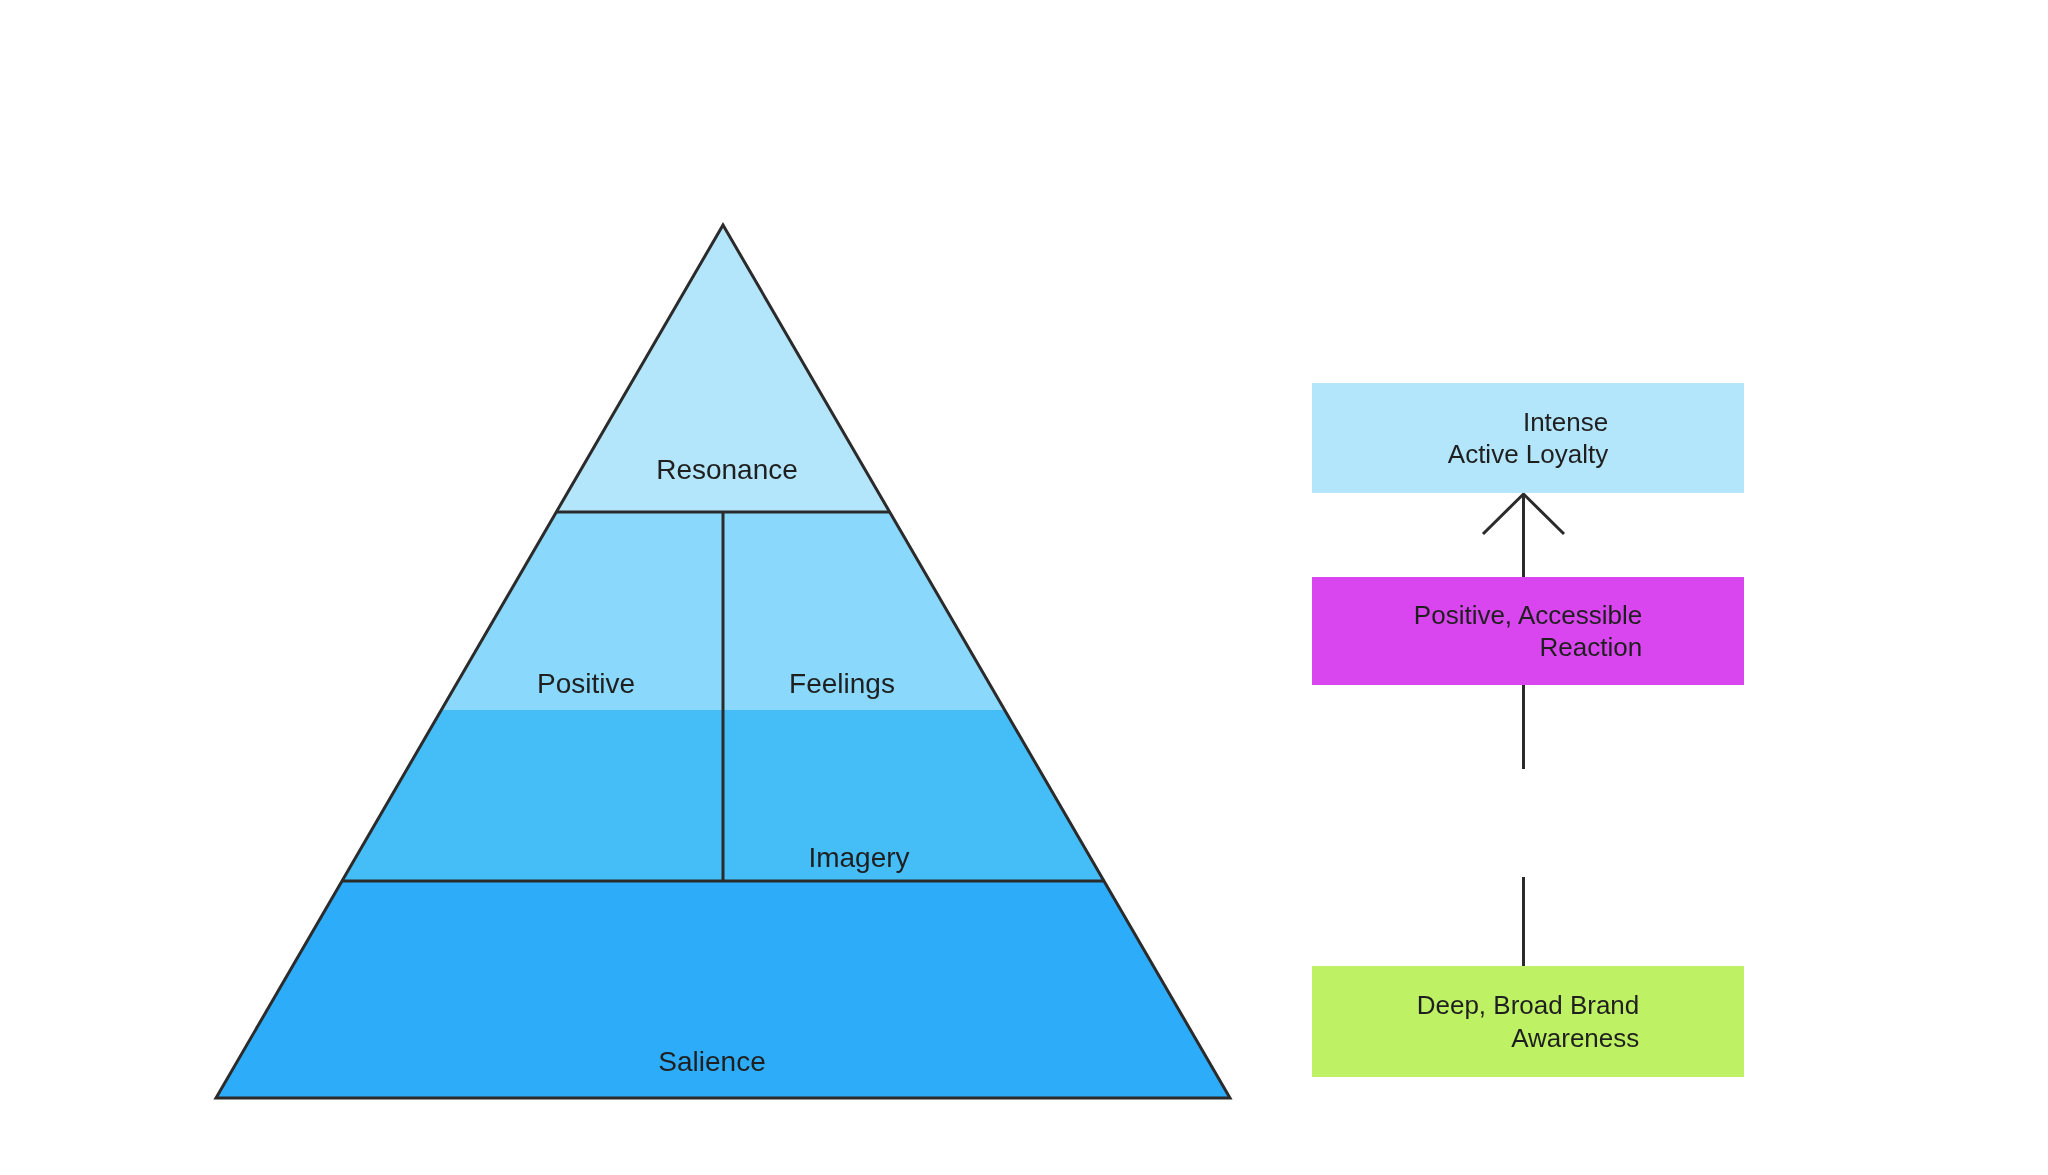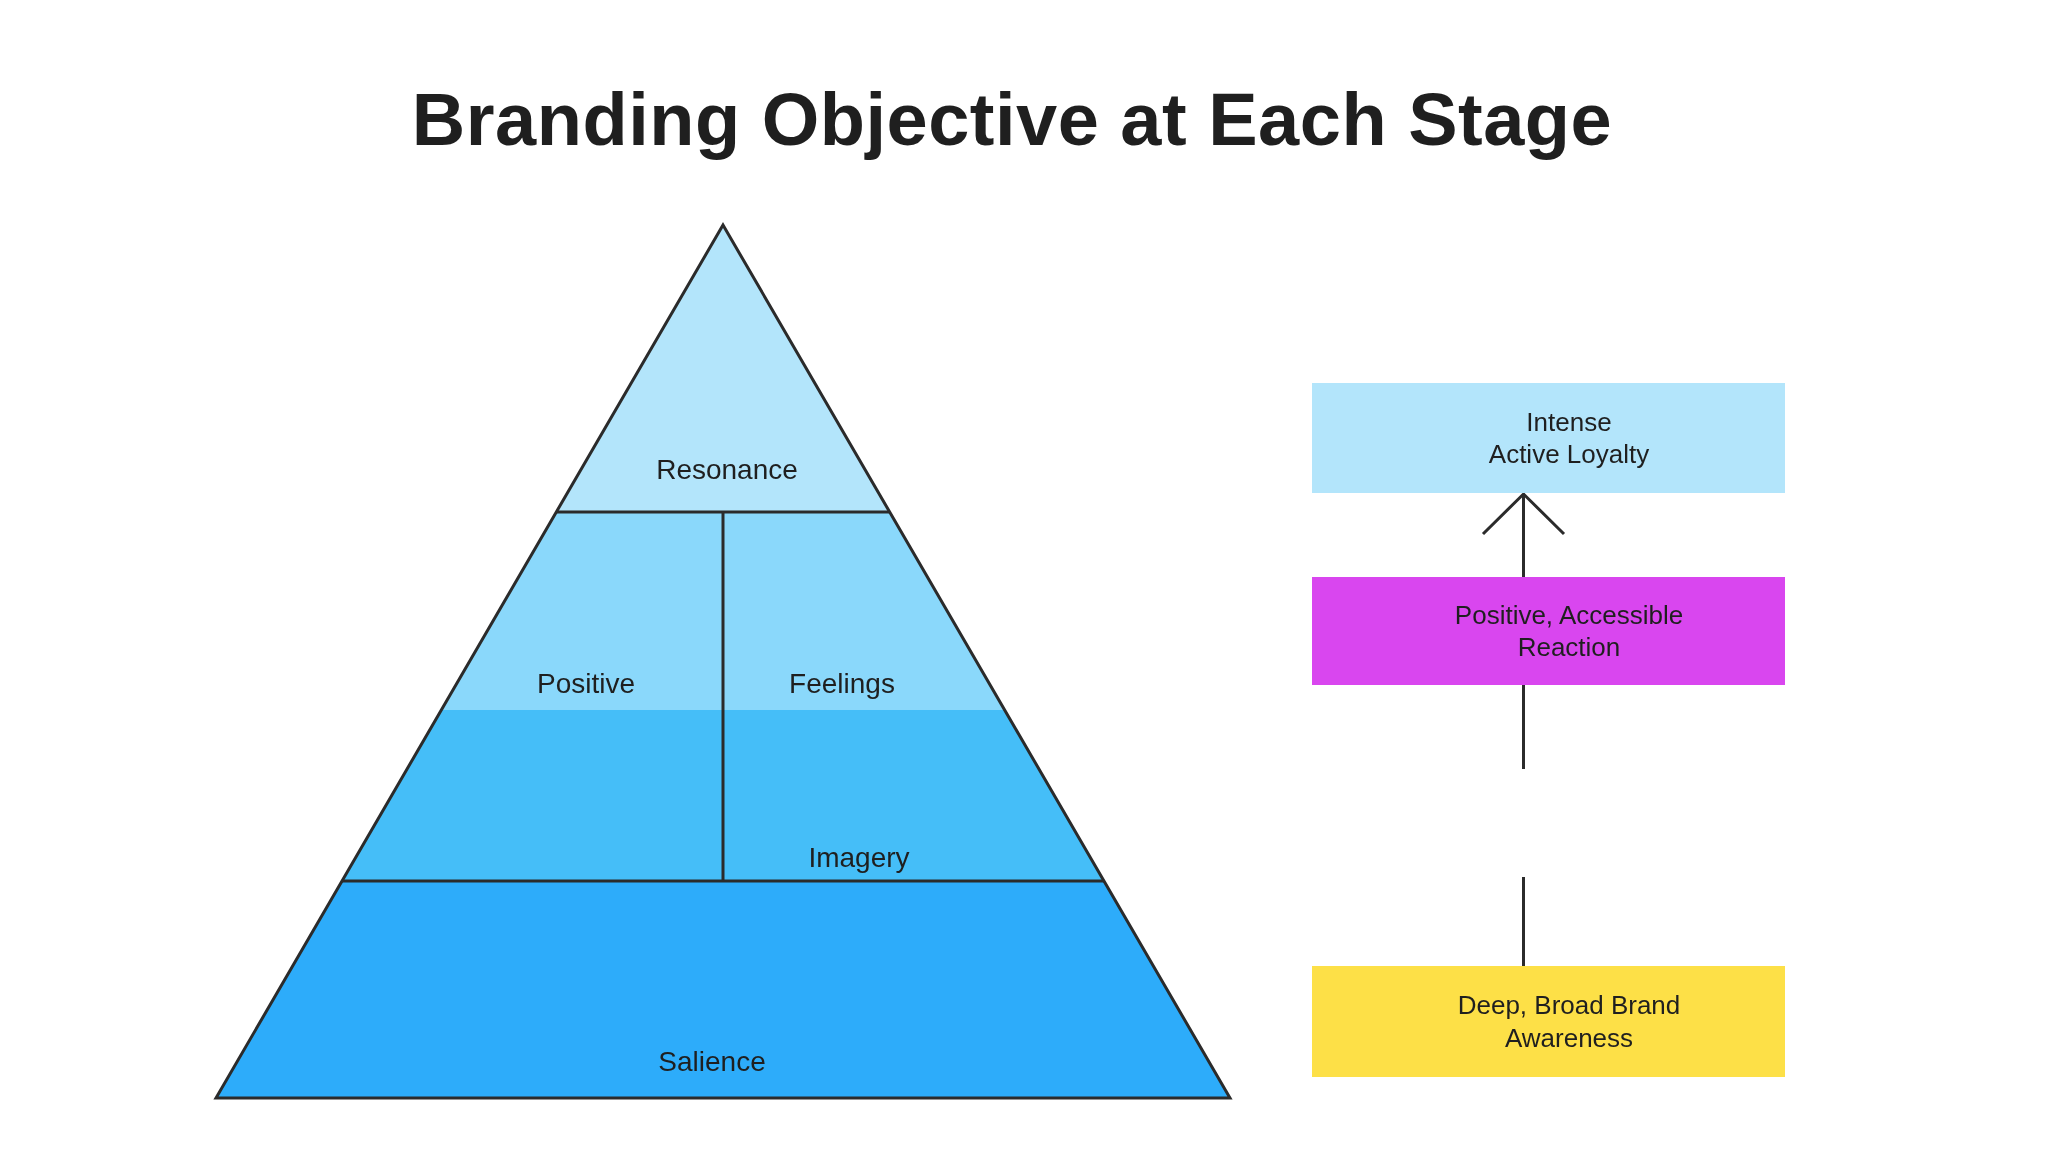--- a/index.html
+++ b/index.html
@@ -41,37 +41,35 @@
   .plabel.performance { left: 564px; top: 858px; }
   .plabel.imagery     { left: 859px; top: 858px; }
   .plabel.salience    { left: 712px; top: 1062px; }
   .stage-box {
     position: absolute;
     left: 1312px;
     width: 432px;
     display: flex;
     align-items: center;
     justify-content: center;
-    text-align: center;
+    text-align: right;
     font-size: 26px;
     line-height: 1.25;
     white-space: pre-line;
-    padding-left: 41px;
   }
   .stage-box.s0 { top: 383px; height: 110px; }
   .stage-box.s1 { top: 577px; height: 108px; }
   .stage-box.s2 { top: 769px; height: 108px; }
   .stage-box.s3 { top: 966px; height: 111px; }
 </style>
 </head>
 <body>
 
 <div class="canvas">
 
-  <div class="title">Branding Objective at Each Stage</div>
 
   <svg class="diagram-svg" viewBox="0 0 2048 1175" xmlns="http://www.w3.org/2000/svg">
 
     <polygon points="723,225 890,512 556,512" fill="#b3e5fb"></polygon>
     <polygon points="556,512 890,512 1005,710 441,710" fill="#8ad8fb"></polygon>
     <polygon points="441,710 1005,710 1104,881 342,881" fill="#45bef8"></polygon>
     <polygon points="342,881 1104,881 1230,1098 216,1098" fill="#2dacfa"></polygon>
 
     <g fill="none" stroke-width="3" stroke="#2b2b2b">
       <polygon points="723,225 1230,1098 216,1098"></polygon>
@@ -91,16 +89,16 @@
   <div class="plabel resonance">Resonance</div>
   <div class="plabel judgments">Positive</div>
   <div class="plabel feelings">Feelings</div>
   <div class="plabel imagery">Imagery</div>
   <div class="plabel salience">Salience</div>
 
   <div class="stage-box s0" style="background: rgb(179, 229, 251);">Intense
 Active Loyalty</div>
   <div class="stage-box s1" style="background: #d946ef;">Positive, Accessible
 Reaction</div>
-  <div class="stage-box s3" style="background: #fde047;">Deep, Broad Brand
+  <div class="stage-box s3" style="background: #bef264;">Deep, Broad Brand
 Awareness</div>
 
 </div>
 
 </body></html>

